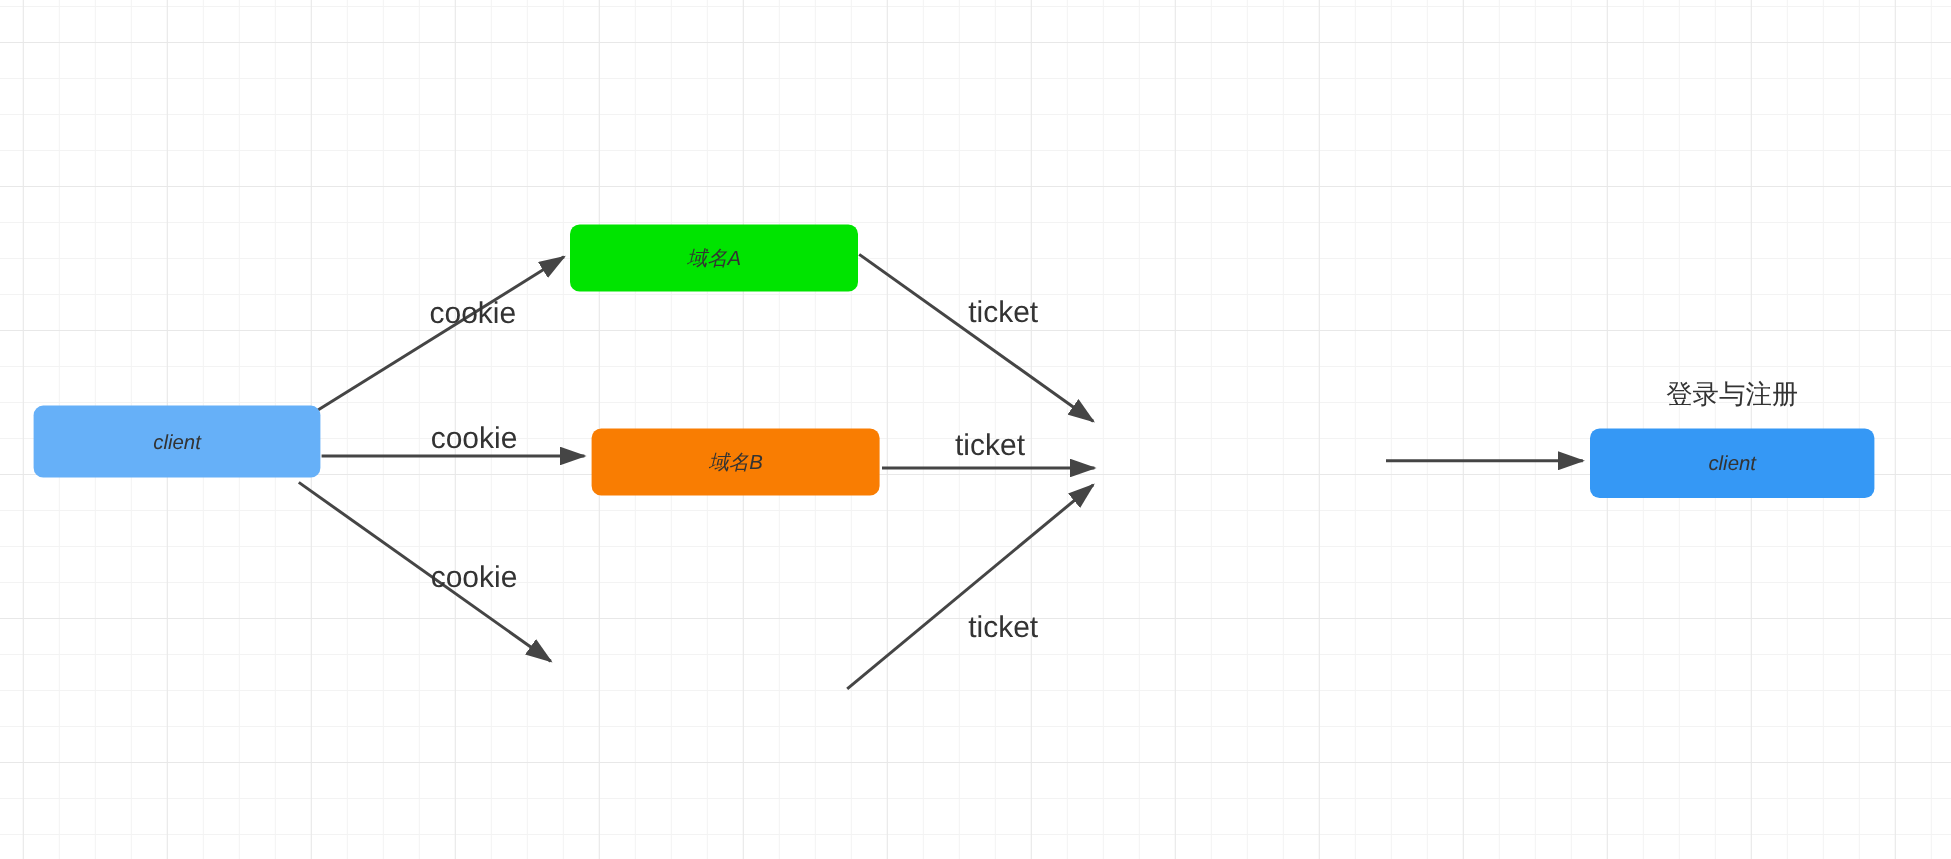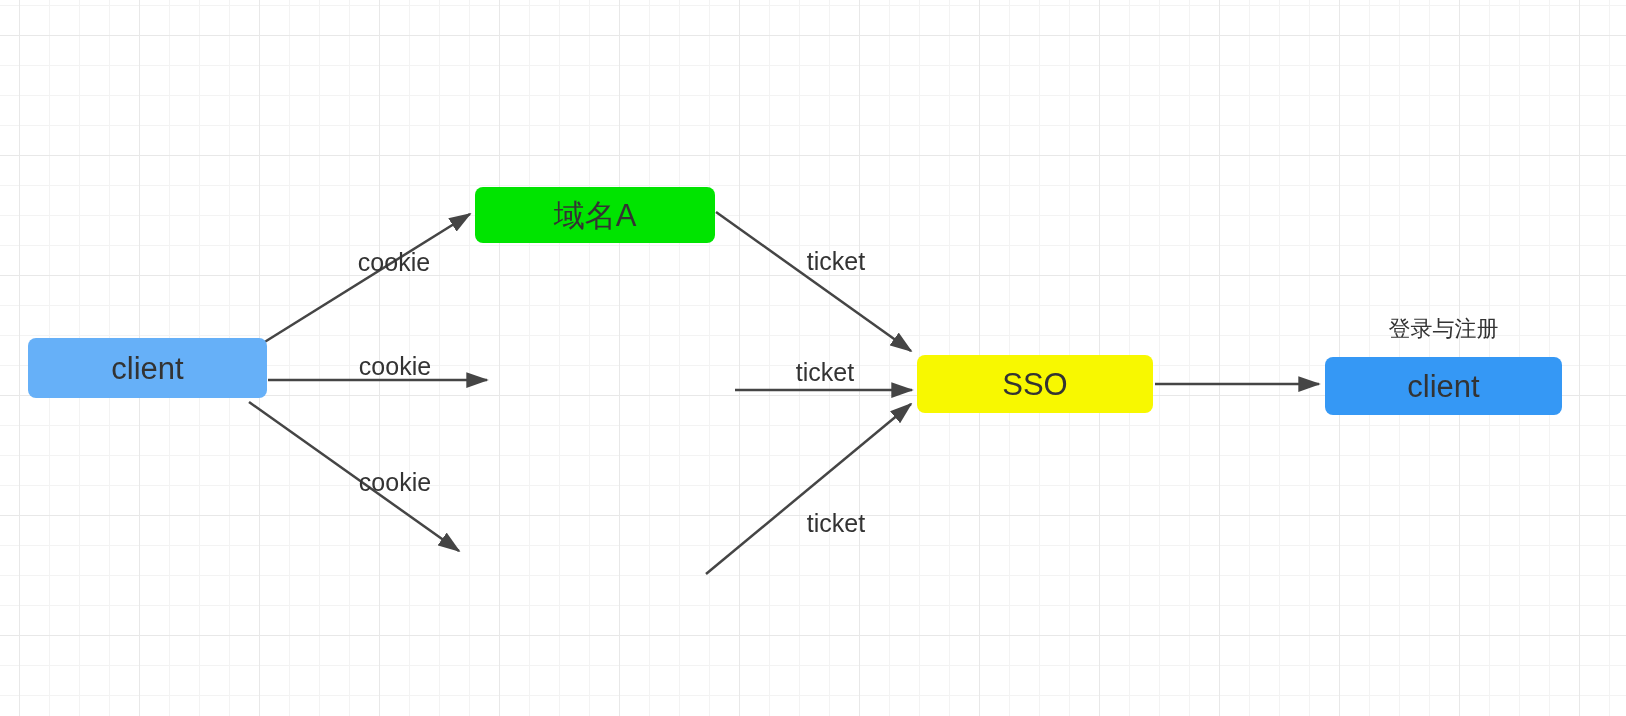--- a/index.html
+++ b/index.html
@@ -25,23 +25,24 @@
     background-position:19px 35px,19px 35px,19px 5px,19px 5px;
     color:var(--text);
   }
   svg.edges{position:absolute;left:0;top:0;width:1626px;height:716px;pointer-events:none;}
   svg.edges line{stroke:var(--stroke);stroke-width:2.5;}
   svg.edges .ah{fill:var(--stroke);}
   .node{
     position:absolute;
     border-radius:8px;
     display:flex;align-items:center;justify-content:center;
-    font-size:31px;line-height:1;
+    font-size:17px;line-height:1;
     color:var(--text);
     box-sizing:border-box;
+    font-style:italic;
   }
   .edge-label{
     position:absolute;
     transform:translate(-50%,-50%);
     font-size:25px;line-height:1;
     white-space:nowrap;
     color:var(--text);
   }
   .caption{
     position:absolute;
@@ -69,21 +70,21 @@
         <line x1="249" y1="402" x2="459" y2="551" marker-end="url(#arrowhead)"></line>
         <line x1="716" y1="212" x2="911" y2="351" marker-end="url(#arrowhead)"></line>
         <line x1="735" y1="390" x2="912" y2="390" marker-end="url(#arrowhead)"></line>
         <line x1="706" y1="574" x2="911" y2="404" marker-end="url(#arrowhead)"></line>
         <line x1="1155" y1="384" x2="1319" y2="384" marker-end="url(#arrowhead)"></line>
       </g>
   </svg>
 
   <div class="node" style="left: 28px; top: 338px; width: 239px; height: 60px; background: rgb(102, 176, 248);">client</div>
   <div class="node" style="left: 475px; top: 187px; width: 240px; height: 56px; background: rgb(0, 228, 0);">域名A</div>
-  <div class="node" style="left: 917px; top: 355px; width: 236px; height: 58px; background: rgb(248, 248, 0);">SSO</div>
+  <div class="node" style="left: 493px; top: 357px; width: 240px; height: 56px; background: rgb(249, 125, 2);">域名B</div>
   <div class="node" style="left: 1325px; top: 357px; width: 237px; height: 58px; background: rgb(53, 152, 245);">client</div>
 
   <div class="caption">登录与注册</div>
 
   <div class="edge-label" style="left: 394px; top: 262px;">cookie</div>
   <div class="edge-label" style="left: 395px; top: 366px;">cookie</div>
   <div class="edge-label" style="left: 395px; top: 482px;">cookie</div>
   <div class="edge-label" style="left: 836px; top: 261px;">ticket</div>
   <div class="edge-label" style="left: 825px; top: 372px;">ticket</div>
   <div class="edge-label" style="left: 836px; top: 523px;">ticket</div>

